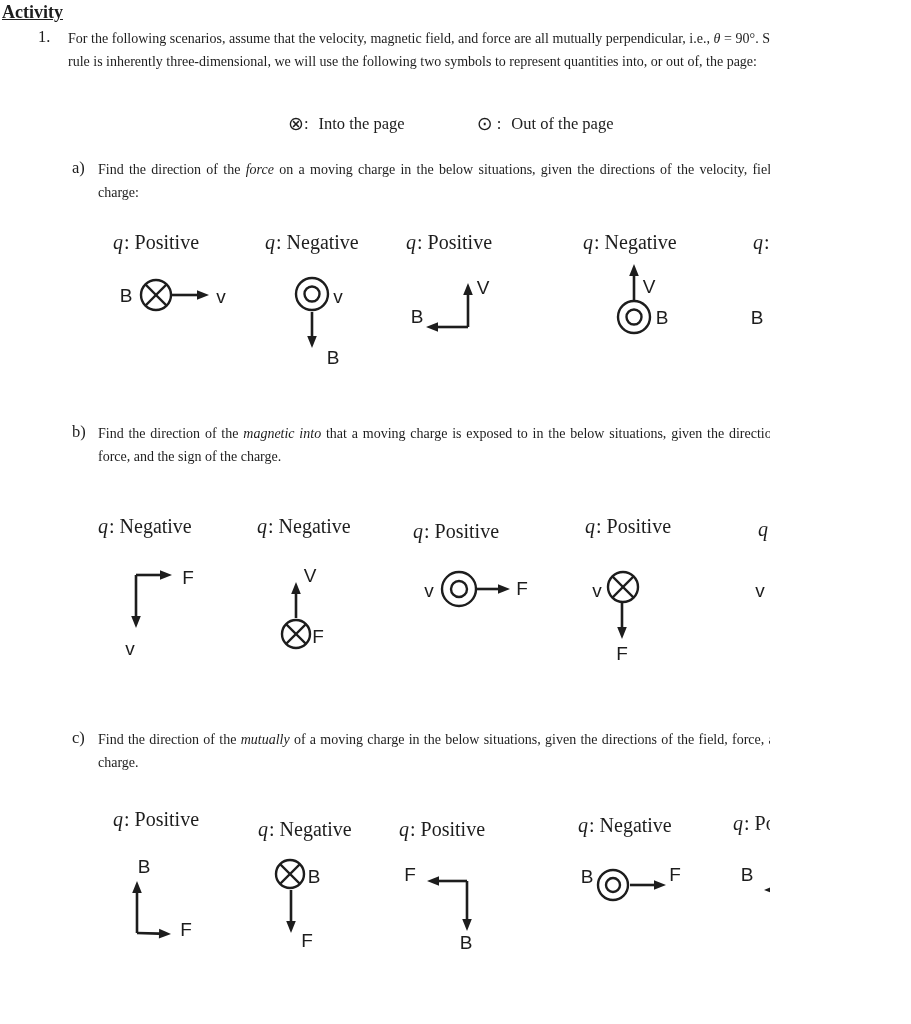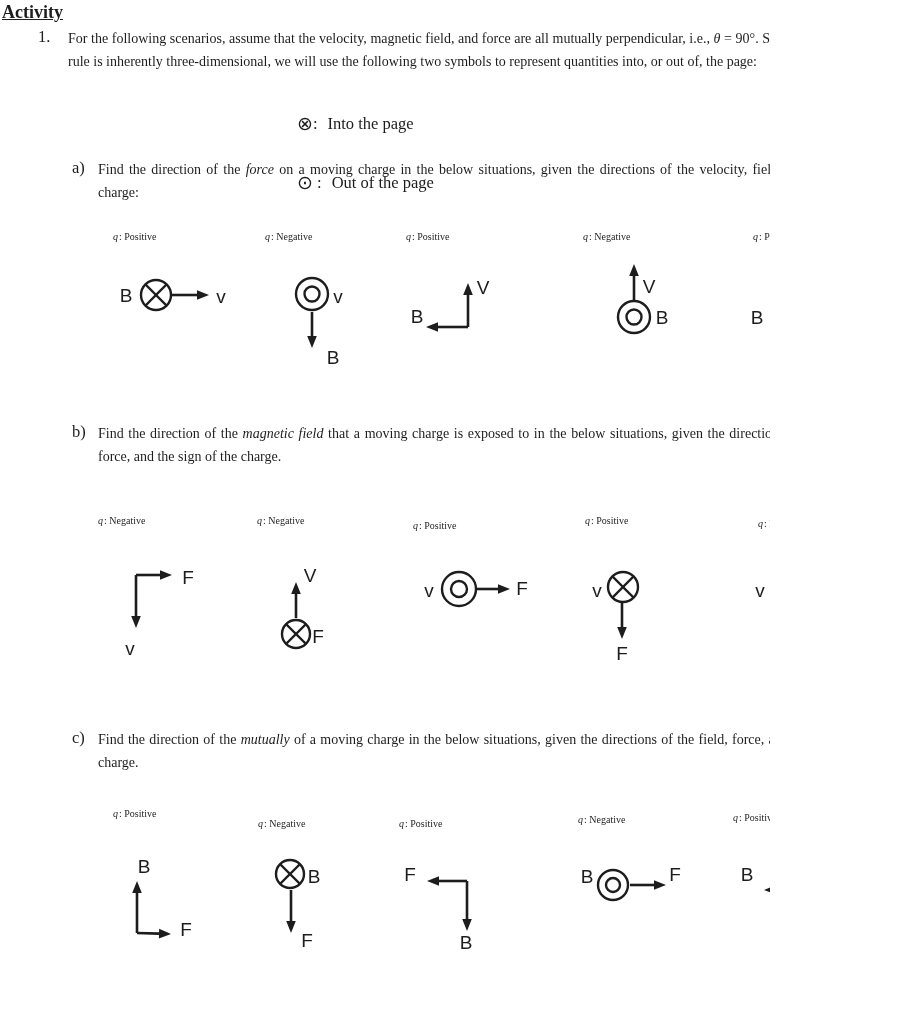--- a/index.html
+++ b/index.html
@@ -3,28 +3,28 @@
 <meta charset="utf-8">
 <style>
   html,body{margin:0;padding:0;background:#fff;}
   .page{position:relative;width:770px;height:1024px;background:#ffffff;overflow:hidden;
         font-family:"Liberation Serif",serif;color:#1d1d1d;}
   .title{position:absolute;left:2px;top:2px;margin:0;font-size:18px;font-weight:bold;
          text-decoration:underline;}
   .intro{position:absolute;left:38px;top:27px;width:838px;display:flex;}
   .num{width:30px;font-size:16.5px;flex:none;}
   .btext{margin:0;flex:1;text-align:justify;font-size:14px;line-height:23px;}
-  .legend{position:absolute;left:297px;top:111px;display:flex;gap:36px;font-size:16.5px;flex-direction:column;}
+  .legend{position:absolute;left:288px;top:111px;display:flex;gap:72px;font-size:16.5px;}
   .leg-item{white-space:nowrap;}
   .leg-sym{font-size:19px;position:relative;top:1px;}
   .leg-lbl{margin-left:10px;}
   .prompt{position:absolute;left:72px;width:803px;display:flex;}
   .marker{width:26px;font-size:16.5px;flex:none;}
   .scenario-area{position:absolute;left:0;width:911px;}
-  .charge-label{position:absolute;font-size:10px;white-space:nowrap;}
+  .charge-label{position:absolute;font-size:20px;white-space:nowrap;}
   .charge-label i{margin-right:1px;}
   .figs{position:absolute;left:0;overflow:visible;}
 </style>
 </head>
 <body>
 
 <div class="page">
   <h1 class="title">Activity</h1>
 
   <div class="intro">
@@ -128,21 +128,21 @@
           </g>
           <g>
             <text x="849" y="60" text-anchor="middle" dominant-baseline="central" fill="#1d1d1d" style="font-family:&quot;Liberation Sans&quot;,sans-serif;font-size:19px;">v</text>
           </g>
         </g>
       </svg>
     </div>
 
   <div class="prompt" id="prompt-b" style="top: 422px;">
     <span class="marker">b)</span>
-    <p class="btext"><span>Find the direction of the </span><i>magnetic field</i><span> that a moving charge is exposed to in the below situations, given the directions of the velocity, force, and the sign of the charge.</span></p>
+    <p class="btext"><span>Find the direction of the </span><i>magnetic into</i><span> that a moving charge is exposed to in the below situations, given the directions of the velocity, force, and the sign of the charge.</span></p>
   </div>
   <div class="scenario-area" id="area-b" style="top: 512px; height: 185px;">
       <span class="charge-label" style="left: 98px; top: 3px;"><i>q</i>:&nbsp;Negative</span>
       <span class="charge-label" style="left: 257px; top: 3px;"><i>q</i>:&nbsp;Negative</span>
       <span class="charge-label" style="left: 413px; top: 8px;"><i>q</i>:&nbsp;Positive</span>
       <span class="charge-label" style="left: 585px; top: 3px;"><i>q</i>:&nbsp;Positive</span>
       <span class="charge-label" style="left: 758px; top: 6px;"><i>q</i>:&nbsp;Positive</span>
       <svg class="figs" width="911" height="140" style="top: 43px;">
         <g>
           <g>

